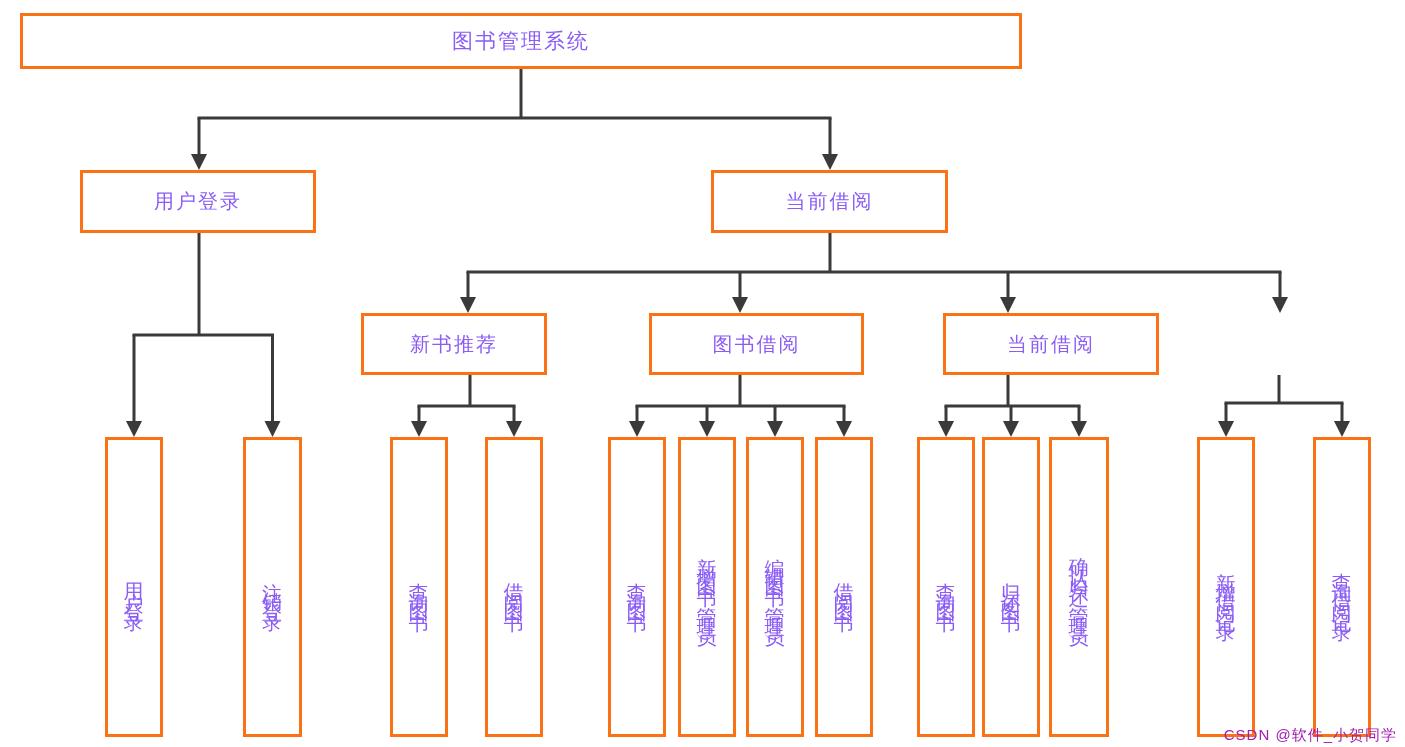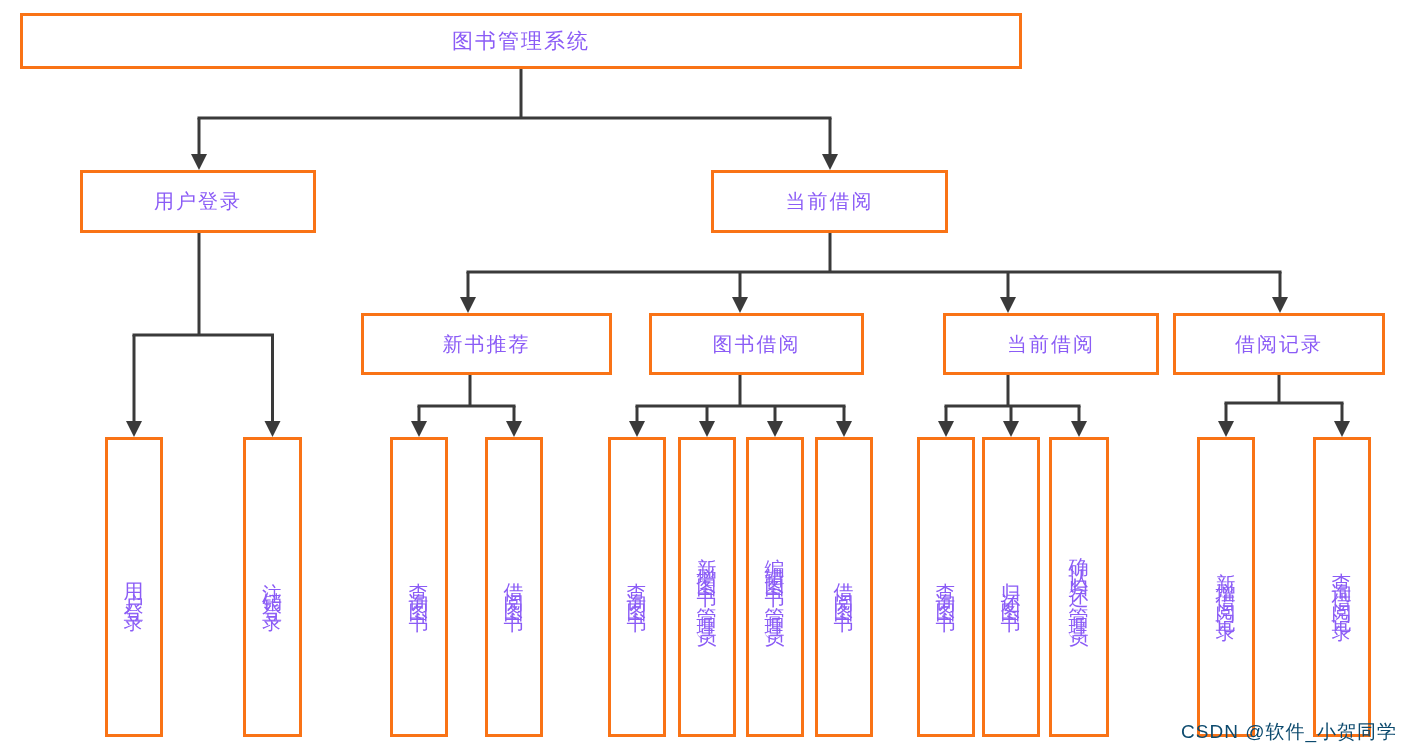--- a/index.html
+++ b/index.html
@@ -26,22 +26,22 @@
   .vnode{
     writing-mode:vertical-rl;
     font-size:20px;
     letter-spacing:10px;
     line-height:1;
     text-align:center;
   }
   .watermark{
     position:absolute;
     right:8px;bottom:2px;
-    font-size:19px;
-    color:#0c4a6e;
+    font-size:15px;
+    color:#a21caf;
     letter-spacing:1px;
     white-space:nowrap;
     margin-left:31px;
   }
 </style>
 </head>
 <body>
 
 <div class="stage">
 
@@ -105,24 +105,23 @@
     <polygon points="1218,421 1234,421 1226,437"></polygon>
     <line x1="1342" y1="403" x2="1342" y2="423"></line>
     <polygon points="1334,421 1350,421 1342,437"></polygon>
   </svg>
 
   <div class="node root" style="left:20px;top:13px;width:1002px;height:56px;">图书管理系统</div>
 
   <div class="node hnode" style="left:80px;top:170px;width:236px;height:63px;">用户登录</div>
   <div class="node hnode" style="left:711px;top:170px;width:237px;height:63px;">当前借阅</div>
 
-  <div class="node hnode" style="left:361px;top:313px;width:251px;height:62px;">新书推荐</div>
+  <div class="node hnode" style="left:361px;top:313px;width:186px;height:62px;">新书推荐</div>
   <div class="node hnode" style="left:633px;top:313px;width:215px;height:62px;margin-left:16px;">图书借阅</div>
   <div class="node hnode" style="left:943px;top:313px;width:216px;height:62px;">当前借阅</div>
-  <div class="node hnode" style="left:1173px;top:313px;width:212px;height:62px;">借阅记录</div>
 
   <div class="node vnode" style="left:105px;top:437px;width:58px;height:300px;">用户登录</div>
   <div class="node vnode" style="left:243px;top:437px;width:59px;height:300px;">注销登录</div>
 
   <div class="node vnode" style="left:390px;top:437px;width:58px;height:300px;">查询图书</div>
   <div class="node vnode" style="left:485px;top:437px;width:58px;height:300px;">借阅图书</div>
 
   <div class="node vnode" style="left:608px;top:437px;width:58px;height:300px;">查询图书</div>
   <div class="node vnode" style="left:678px;top:437px;width:58px;height:300px;">新增图书（管理员）</div>
   <div class="node vnode" style="left:746px;top:437px;width:58px;height:300px;">编辑图书（管理员）</div>

